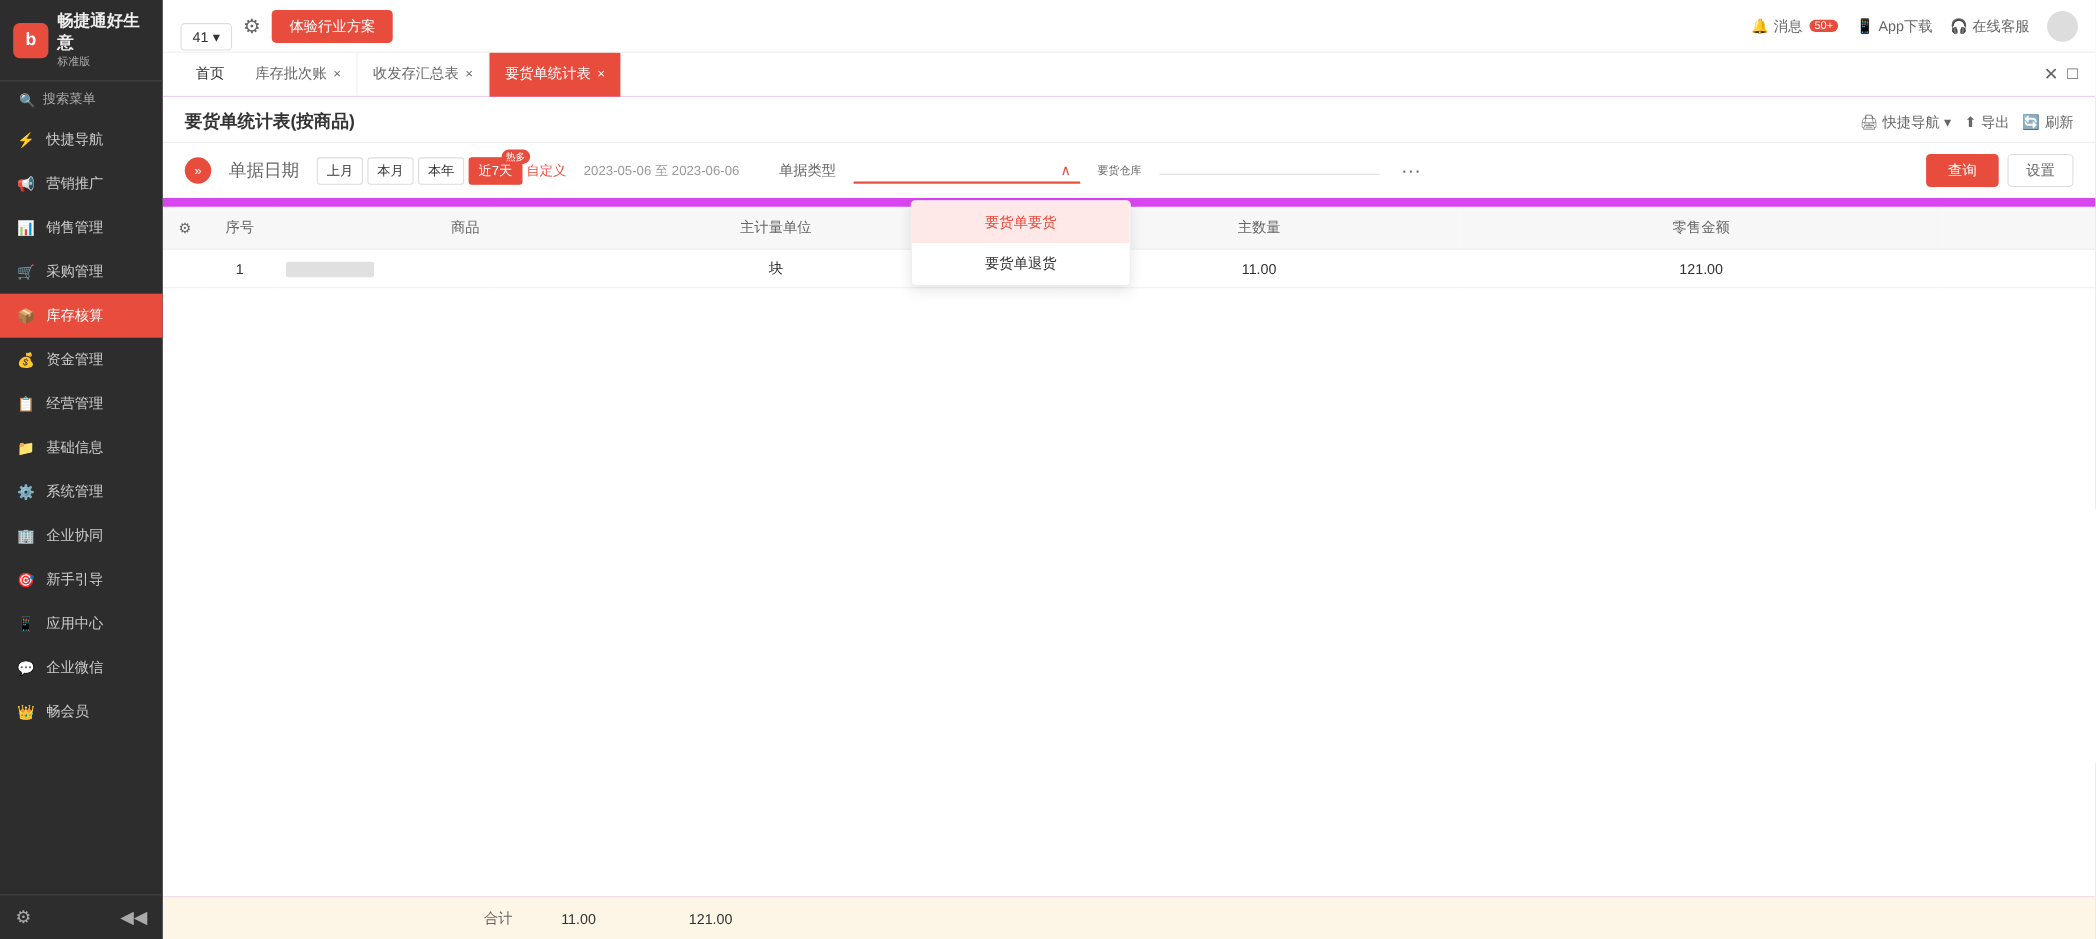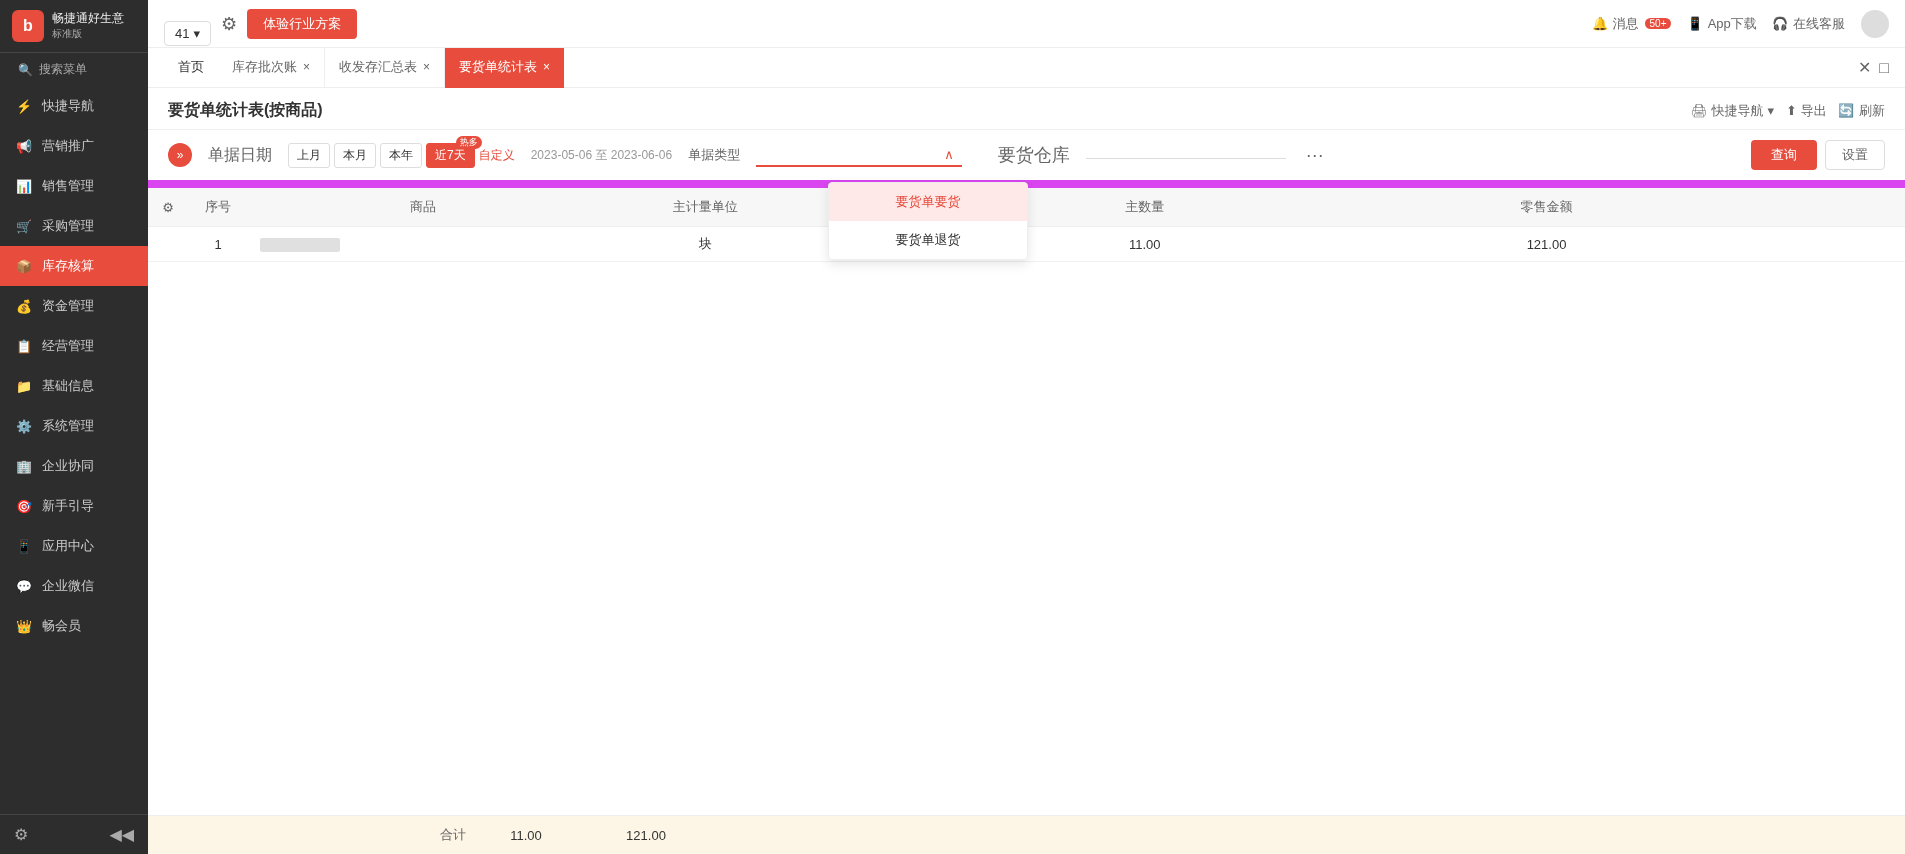--- a/index.html
+++ b/index.html
@@ -23,21 +23,21 @@
       min-height: 48px;
     }
     .sidebar-logo-icon {
       width: 32px;
       height: 32px;
       background: #e74c3c;
       border-radius: 6px;
       display: flex; align-items: center; justify-content: center;
       color: white; font-weight: bold; font-size: 16px; margin-right: 8px; flex-shrink: 0;
     }
-    .sidebar-logo-text { font-size: 12px; color: #eee; line-height: 1.3; }
+    .sidebar-logo-text { font-size: 15px; color: #eee; line-height: 1.3; font-weight: bold; }
     .sidebar-logo-sub { font-size: 10px; color: #aaa; }
 
     .sidebar-search {
       display: flex; align-items: center;
       padding: 8px 12px;
       color: #aaa; font-size: 12px; cursor: pointer;
     }
     .sidebar-search span { margin-left: 6px; }
 
     .sidebar-nav { flex: 1; overflow-y: auto; }
@@ -131,30 +131,30 @@
     .filter-label { color: #666; font-size: 16px; flex-shrink: 0; }
     .filter-date-group { display: flex; align-items: center; gap: 4px; }
     .filter-date-btn {
       padding: 3px 8px; border: 1px solid #ddd; border-radius: 3px;
       font-size: 12px; cursor: pointer; color: #333; background: white;
     }
     .filter-date-btn.hot { background: #e74c3c; color: white; border-color: #e74c3c; }
     .filter-date-custom { color: #e74c3c; font-size: 12px; cursor: pointer; }
     .filter-date-range { font-size: 12px; color: #999; }
 
-    .filter-type-label { color: #666; font-size: 13px; flex-shrink: 0; }
+    .filter-type-label { color: #666; font-size: 13px; margin-left: 20px; flex-shrink: 0; }
     .filter-type-select {
       display: flex; align-items: center; gap: 4px;
       border-bottom: 2px solid #e74c3c; padding: 3px 8px;
       min-width: 200px; position: relative;
     }
     .filter-type-input { flex: 1; border: none; outline: none; font-size: 13px; color: #333; background: transparent; }
     .filter-type-arrow { color: #e74c3c; cursor: pointer; }
 
-    .filter-warehouse-label { color: #666; font-size: 18px; margin-left: 20px; }
+    .filter-warehouse-label { color: #666; font-size: 10px; }
     .filter-warehouse-input {
       border-bottom: 1px solid #ddd; padding: 3px 8px; min-width: 200px;
       display: flex; align-items: center; justify-content: space-between;
     }
     .filter-more { color: #666; cursor: pointer; font-size: 18px; margin-left: 4px; }
 
     .filter-actions { display: flex; gap: 8px; margin-left: auto; }
     .btn-query { background: #e74c3c; color: white; border: none; padding: 6px 20px; border-radius: 4px; cursor: pointer; font-size: 13px; }
     .btn-settings { background: white; color: #666; border: 1px solid #ddd; padding: 5px 16px; border-radius: 4px; cursor: pointer; font-size: 13px; }
 

